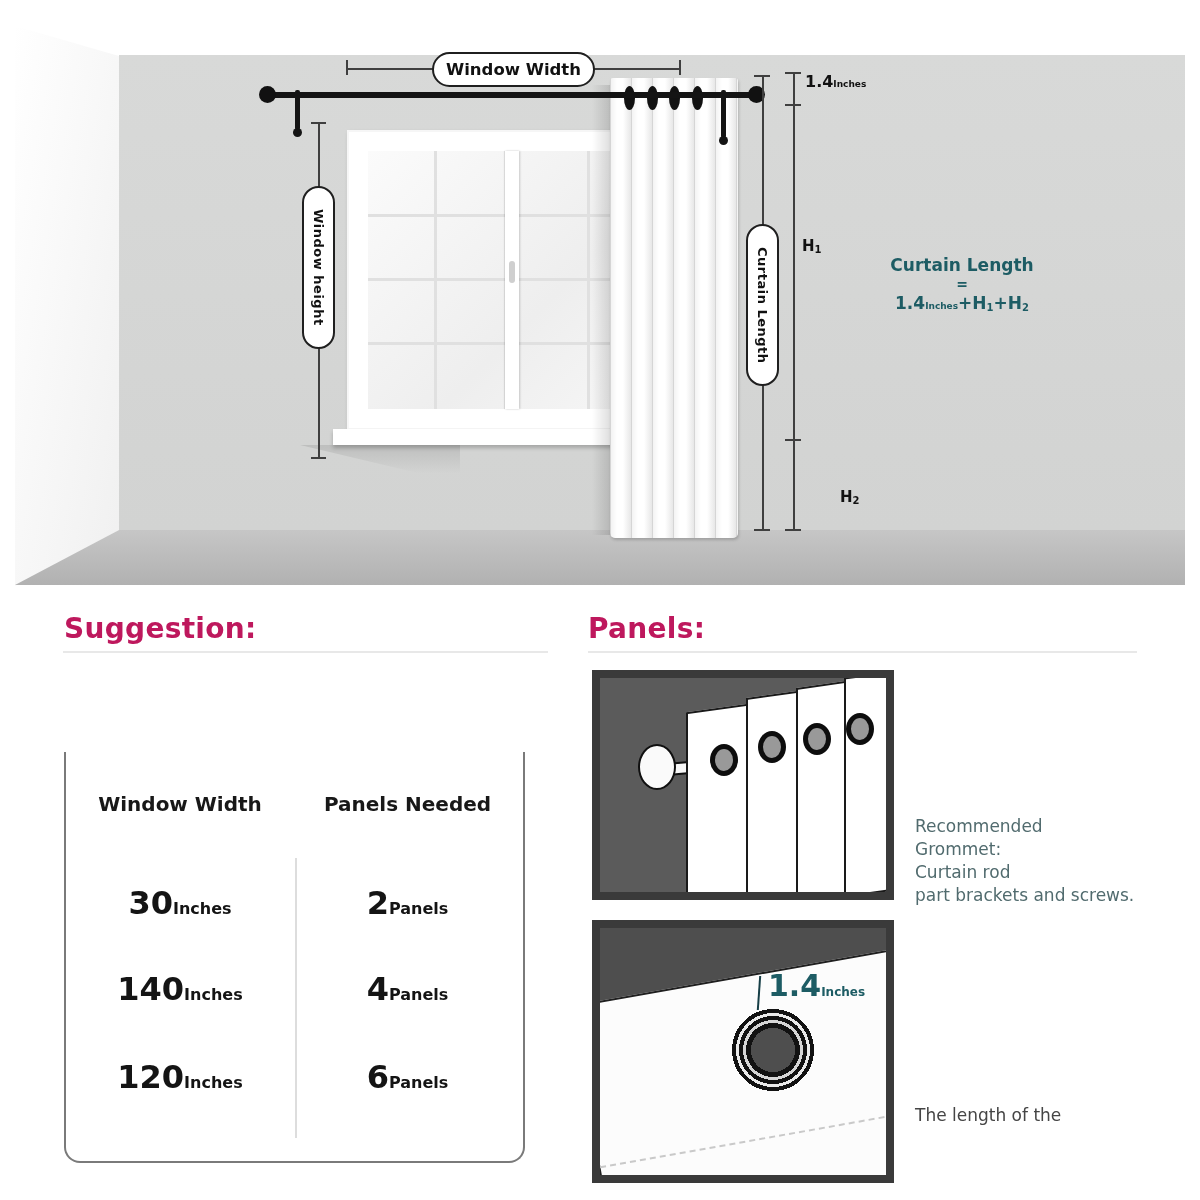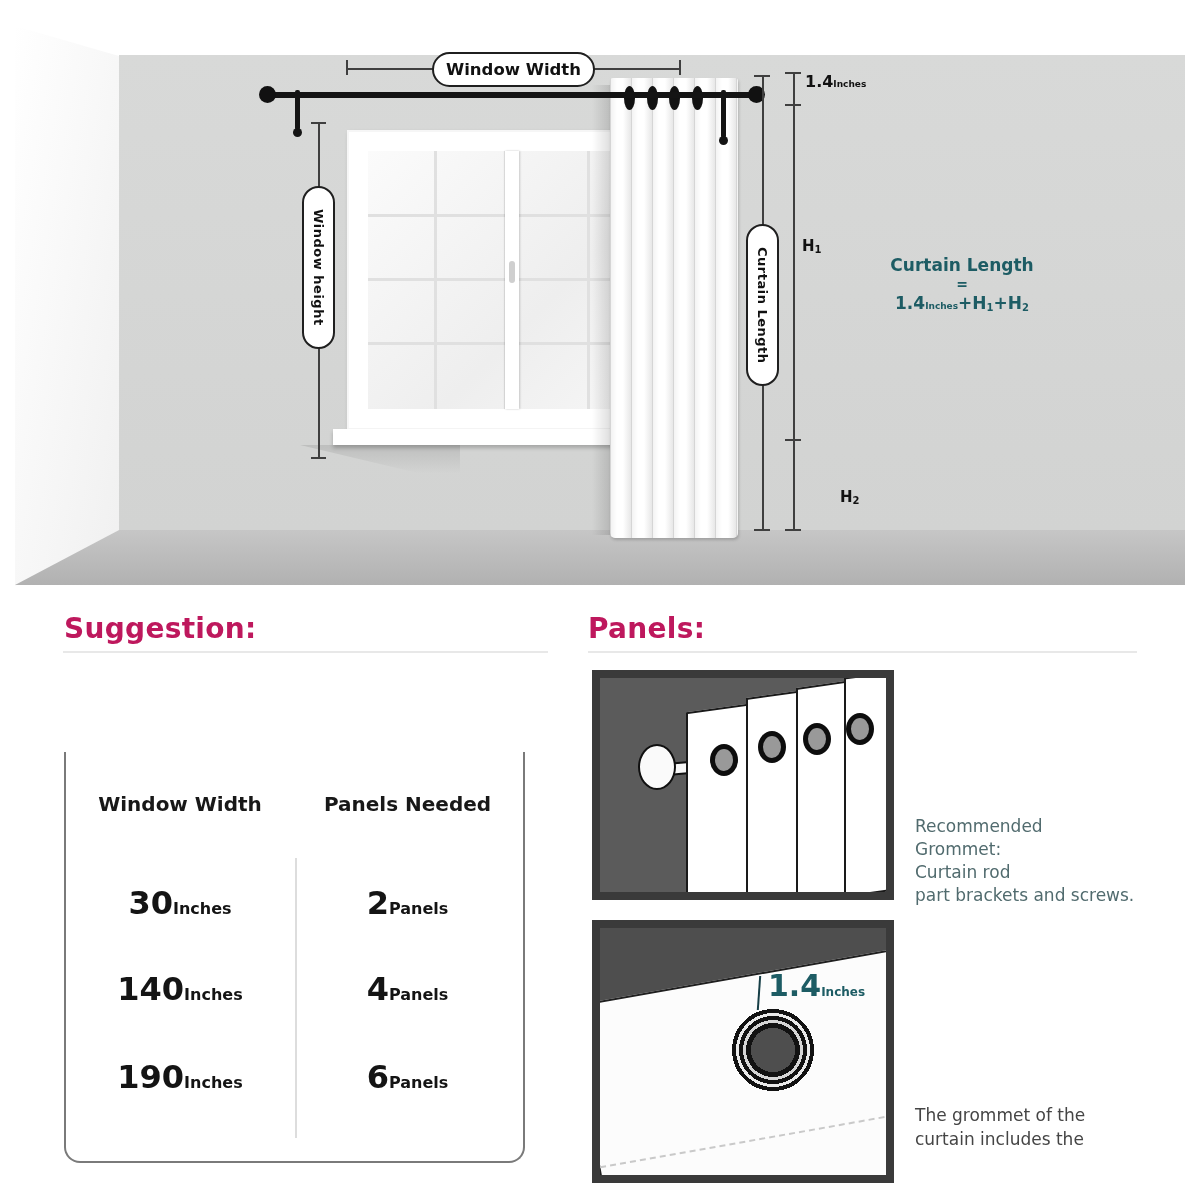--- a/index.html
+++ b/index.html
@@ -211,21 +211,21 @@
   <div class="abs t-cell" style="left:70px;top:970px;width:220px">
     <span class="t-val">140</span>
     <span class="t-unit">Inches</span>
   </div>
   <div class="abs t-cell" style="left:300px;top:970px;width:215px">
     <span class="t-val">4</span>
     <span class="t-unit">Panels</span>
   </div>
 
   <div class="abs t-cell" style="left:70px;top:1058px;width:220px">
-    <span class="t-val">190</span>
+    <span class="t-val">120</span>
     <span class="t-unit">Inches</span>
   </div>
   <div class="abs t-cell" style="left:300px;top:1058px;width:215px">
     <span class="t-val">6</span>
     <span class="t-unit">Panels</span>
   </div>
 
   <div class="abs sec-heading" style="left:588px;top:612px">Panels:</div>
   <div class="abs sec-rule" style="left:588px;top:651px;width:549px"></div>
 
@@ -251,17 +251,16 @@
   <div class="abs gimg gimg2">
     <div class="gfabric"></div>
     <div class="gdash"></div>
     <div class="gring"></div>
     <div class="gtick"></div>
     <div class="gsize">
       <span class="v">1.4</span><span class="u">Inches</span>
     </div>
   </div>
   <div class="abs gcap2">
-    <div>The grommet of the</div>
-    <div>curtain includes the</div>
+    <div>The length of the</div>
   </div>
 
 </div>
 
 </body></html>

